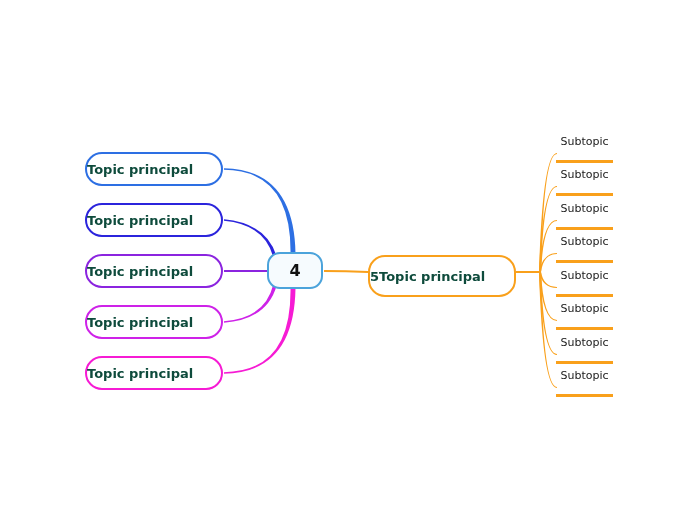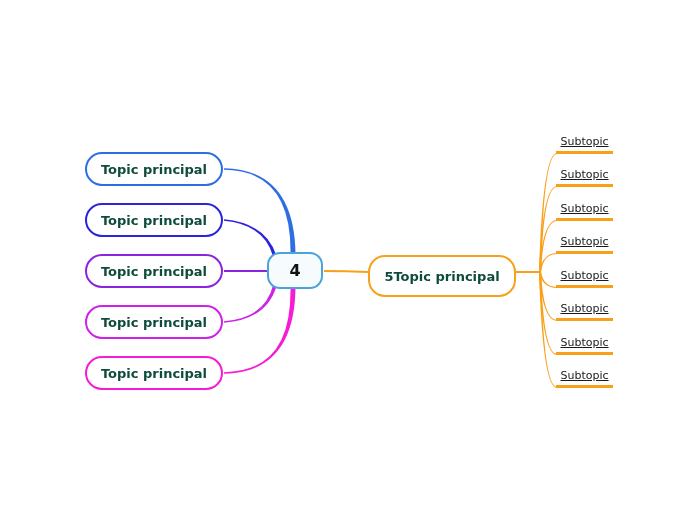--- a/index.html
+++ b/index.html
@@ -4,33 +4,33 @@
 <style>
   html,body{margin:0;padding:0;background:#ffffff;}
   #canvas{
     position:relative;width:697px;height:520px;background:#ffffff;
     font-family:"DejaVu Sans","Liberation Sans",sans-serif;overflow:hidden;
   }
   #wires{position:absolute;left:0;top:0;z-index:1;}
   .topic{
     position:absolute;box-sizing:border-box;z-index:2;
     border:2px solid #a21caf;border-radius:17px;background:#ffffff;
-    display:flex;align-items:center;justify-content:center;
+    display:flex;align-items:center;
     font-weight:bold;font-size:13px;letter-spacing:0;cursor:default;
   }
   .hub{
     position:absolute;box-sizing:border-box;z-index:3;
     border:2px solid #4BA3DB;border-radius:13px;background:#F6FBFE;
     display:flex;align-items:center;justify-content:center;
     font-weight:bold;font-size:16px;cursor:default;
   }
   .subtopic{
     position:absolute;box-sizing:border-box;z-index:2;
     font-size:11px;line-height:14px;text-align:center;
-    padding-bottom:2px;border-bottom:3px solid #F9A01B;cursor:default;text-decoration:underline;
+    padding-bottom:11px;border-bottom:3px solid #F9A01B;cursor:default;
   }
 </style>
 </head>
 <body>
 
 <div id="canvas">
 
   <svg id="wires" width="697" height="520" viewBox="0 0 697 520">
       <path d="M 295.5 254 Q 294.25579649273385 169.60004200136515 224.01159298546767 168.2000840027303 L 223.98840701453233 169.7999159972697 Q 291.74420350726615 170.39995799863485 290.5 254 Z" fill="#2D6FE3"></path>
       <path d="M 276.68833668716604 256.5395445398638 Q 266.8820919806342 223.37157408089433 224.0758472741024 219.20360362192483 L 223.9241527258976 220.79639637807517 Q 265.1179080193658 224.62842591910567 273.31166331283396 257.4604554601362 Z" fill="#2B24DC"></path>

